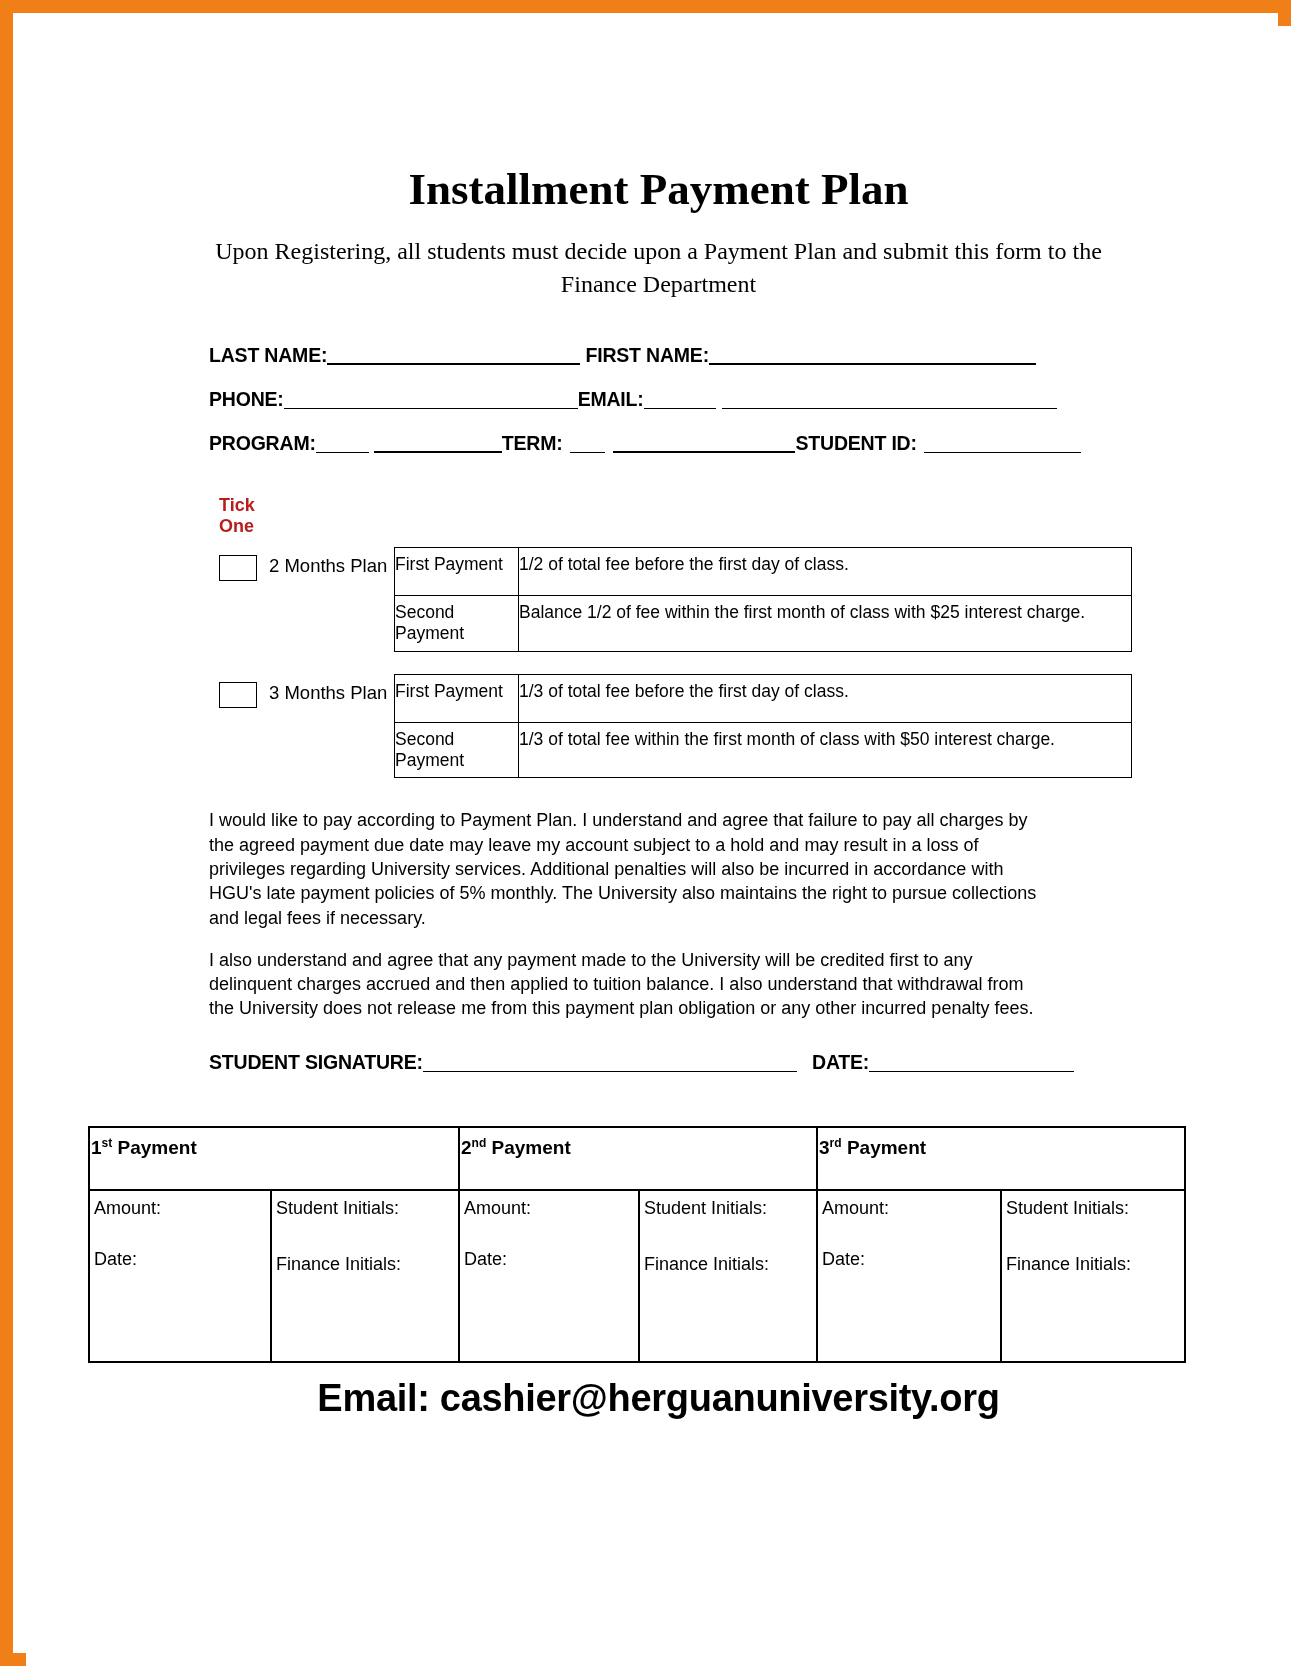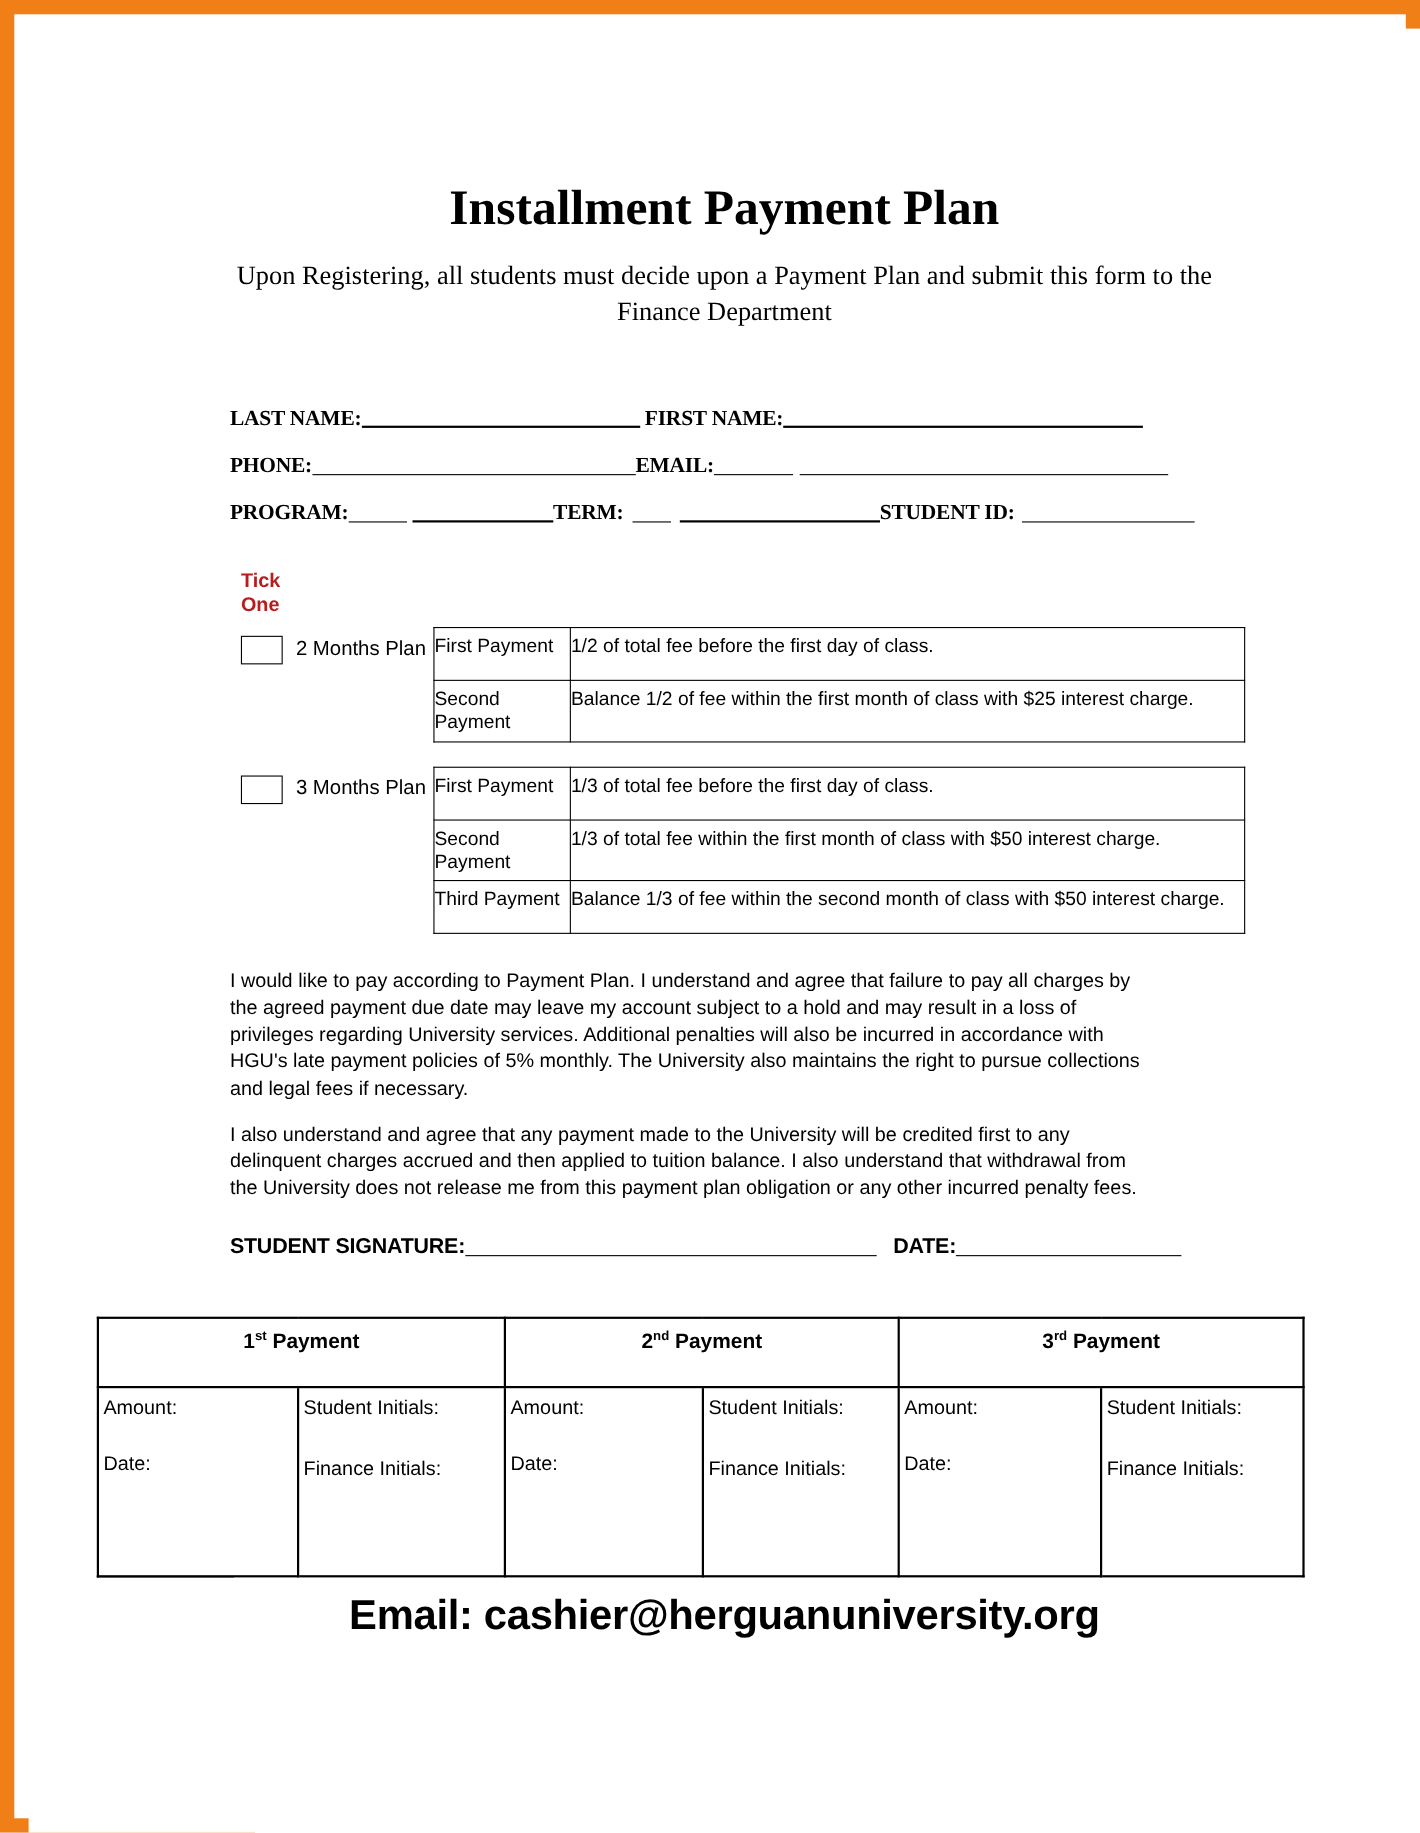--- a/index.html
+++ b/index.html
@@ -49,24 +49,23 @@
     font-size: 24px;
     text-align: center;
     color: #000;
     margin-top: 22px;
     line-height: 1.35;
     padding: 0 175px;
   }
 
   
   .fields {
-    margin-top: 70px;
+    margin-top: 44px;
     padding-left: 183px;
     padding-right: 92px;
-    font-family: Liberation Serif, serif;
   }
   .field-row {
     font-weight: bold;
     font-size: 19.5px;
     color: #000;
     white-space: nowrap;
     margin-bottom: 21px;
     letter-spacing: -0.2px;
   }
   .rule {
@@ -183,21 +182,20 @@
     width: 1096px;
     border-collapse: collapse;
     table-layout: fixed;
   }
   table.pay-grid td {
     border: 2px solid #000;
     color: #000;
     vertical-align: top;
   }
   td.pay-head {
-    text-align: center;
     font-weight: bold;
     font-size: 19px;
     height: 52px;
     padding-top: 8px;
     border-radius: 10px;
   }
   td.pay-head sup {
     font-size: 12px;
     vertical-align: super;
   }
@@ -284,24 +282,20 @@
       <div class="plan-name">3 Months Plan</div>
       <table class="plan-table">
         <tbody>
           <tr>
             <td class="col-label">First Payment</td>
             <td>1/3 of total fee before the first day of class.</td>
           </tr>
           <tr>
             <td class="col-label">Second Payment</td>
             <td>1/3 of total fee within the first month of class with $50 interest charge.</td>
-          </tr>
-          <tr>
-            <td class="col-label">Third Payment</td>
-            <td>Balance 1/3 of fee within the second month of class with $50 interest charge.</td>
           </tr>
         </tbody>
       </table>
     </div>
 
     <div class="agreement">
       <p>I would like to pay according to Payment Plan. I understand and agree that failure to pay all charges by the agreed  payment due date may leave my account subject to a hold and may result in a loss of privileges regarding University  services. Additional penalties will also be incurred in accordance with HGU's late payment policies of 5% monthly. The University also maintains the right to pursue collections and legal fees if necessary.</p>
       <p> I also understand and agree that any payment made to the University will be credited first to any delinquent charges accrued and then applied to tuition balance. I also understand that withdrawal from the University does not release me from this payment plan obligation or any other incurred penalty fees.</p>
     </div>
 

